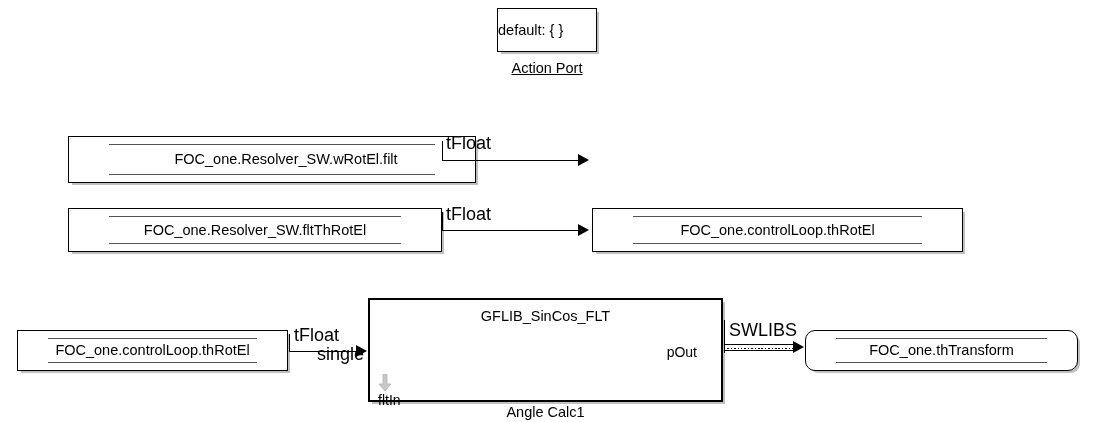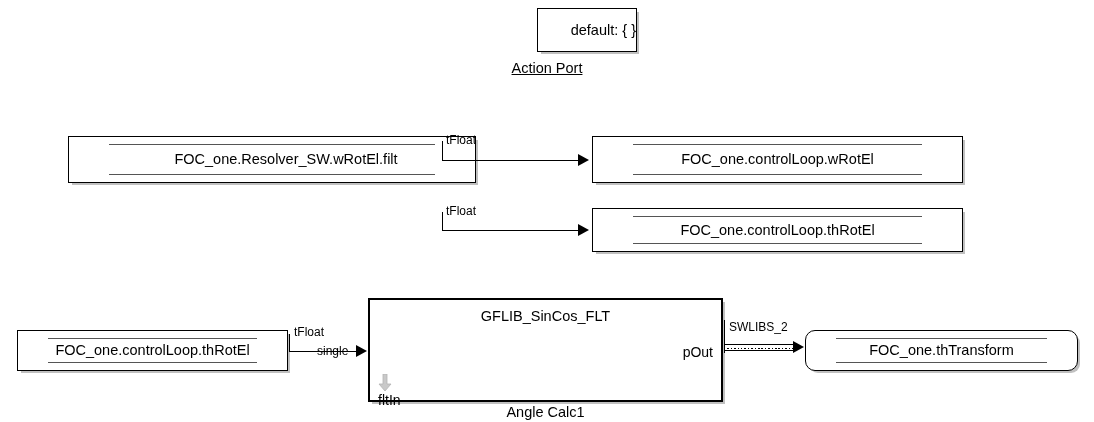--- a/index.html
+++ b/index.html
@@ -49,22 +49,21 @@
     height: 0;
     border-top: 1.6px solid #555555;
   }
   .ds-rule.top { top: 7px; }
   .ds-rule.bottom { bottom: 7px; }
 
   
   .port-block {
     display: flex;
     align-items: center;
-    justify-content: flex-end;
-    margin-left: 40px;
+    justify-content: flex-start;
   }
   .port-label {
     font-size: 14.5px;
     color: #000000;
     white-space: nowrap;
   }
 
   
   .sub-block {
     border-width: 2.4px;
@@ -123,21 +122,21 @@
     border-bottom: 1.4px solid #000000;
     background-image: repeating-linear-gradient(
         to right, #000 0 1.5px, transparent 1.5px 3.4px);
     background-repeat: repeat-x;
     background-size: 100% 1.4px;
     background-position: 0 2.6px;
   }
 
   .sig-label {
     position: absolute;
-    font-size: 12px;
+    font-size: 18px;
     color: #000000;
     white-space: nowrap;
   }
 
   
   .gray-arrow {
     position: absolute;
     color: #bdbdbd;
     font-size: 19px;
     line-height: 1;
@@ -164,26 +163,26 @@
     <div class="ds-rule top"></div>
     <span class="ds-label">FOC_one.Resolver_SW.wRotEl.filt</span>
     <div class="ds-rule bottom"></div>
   </div>
 
   <div class="wire-v" style="left:442px; top:141px; height:19px;"></div>
   <div class="wire" style="left:442px; top:160px; width:139px;"></div>
   <div class="arrow-head" style="left:578px; top:154px;"></div>
   <div class="sig-label" style="left:446px; top:133px;">tFloat</div>
 
-  <div class="blk ds-block" style="left:592px; top:136px; width:371px; height:47px;">
+
+  <div class="blk ds-block" style="left:68px; top:208px; width:374px; height:44px;">
     <div class="ds-rule top"></div>
-    <span class="ds-label">FOC_one.controlLoop.wRotEl</span>
+    <span class="ds-label">FOC_one.Resolver_SW.fltThRotEl</span>
     <div class="ds-rule bottom"></div>
   </div>
-
 
   <div class="wire-v" style="left:442px; top:212px; height:18px;"></div>
   <div class="wire" style="left:442px; top:230px; width:139px;"></div>
   <div class="arrow-head" style="left:578px; top:224px;"></div>
   <div class="sig-label" style="left:446px; top:204px;">tFloat</div>
 
   <div class="blk ds-block" style="left:592px; top:208px; width:371px; height:44px;">
     <div class="ds-rule top"></div>
     <span class="ds-label">FOC_one.controlLoop.thRotEl</span>
     <div class="ds-rule bottom"></div>
@@ -197,21 +196,21 @@
 
   <div class="wire-v" style="left:289px; top:334px; height:17px;"></div>
   <div class="wire" style="left:289px; top:351px; width:70px;"></div>
   <div class="arrow-head" style="left:356px; top:345px;"></div>
   <div class="sig-label" style="left:294px; top:325px;">tFloat</div>
   <div class="sig-label" style="left:317px; top:344px;">single</div>
 
   <div class="blk sub-block" style="left:368px; top:298px; width:355px; height:104px;padding-left:41px;">
     <div class="sub-title">GFLIB_SinCos_FLT</div>
     <div class="port-name" style="left:8px; top:44px;margin-top:48px;">fltIn</div>
-    <div class="port-name" style="right:8px; top:44px;">pOut</div>
+    <div class="port-name" style="right:24px; top:44px;">pOut</div>
     <div class="gray-arrow" style="left:8px; bottom:8px;">
       <svg width="14" height="18" viewBox="0 0 14 18" aria-hidden="true">
         <polygon points="5,0 9,0 9,10 13,10 7,17 1,10 5,10" fill="#c9c9c9" stroke="#b4b4b4" stroke-width="0.8"></polygon>
       </svg>
     </div>
   </div>
   <div class="caption" style="left:368px; top:404px; width:355px;">Angle Calc1</div>
 
   <div class="wire-v" style="left:724px; top:320px; height:33px;"></div>
   <div class="wire-bus" style="left:724px; top:344px; width:72px;"></div>

